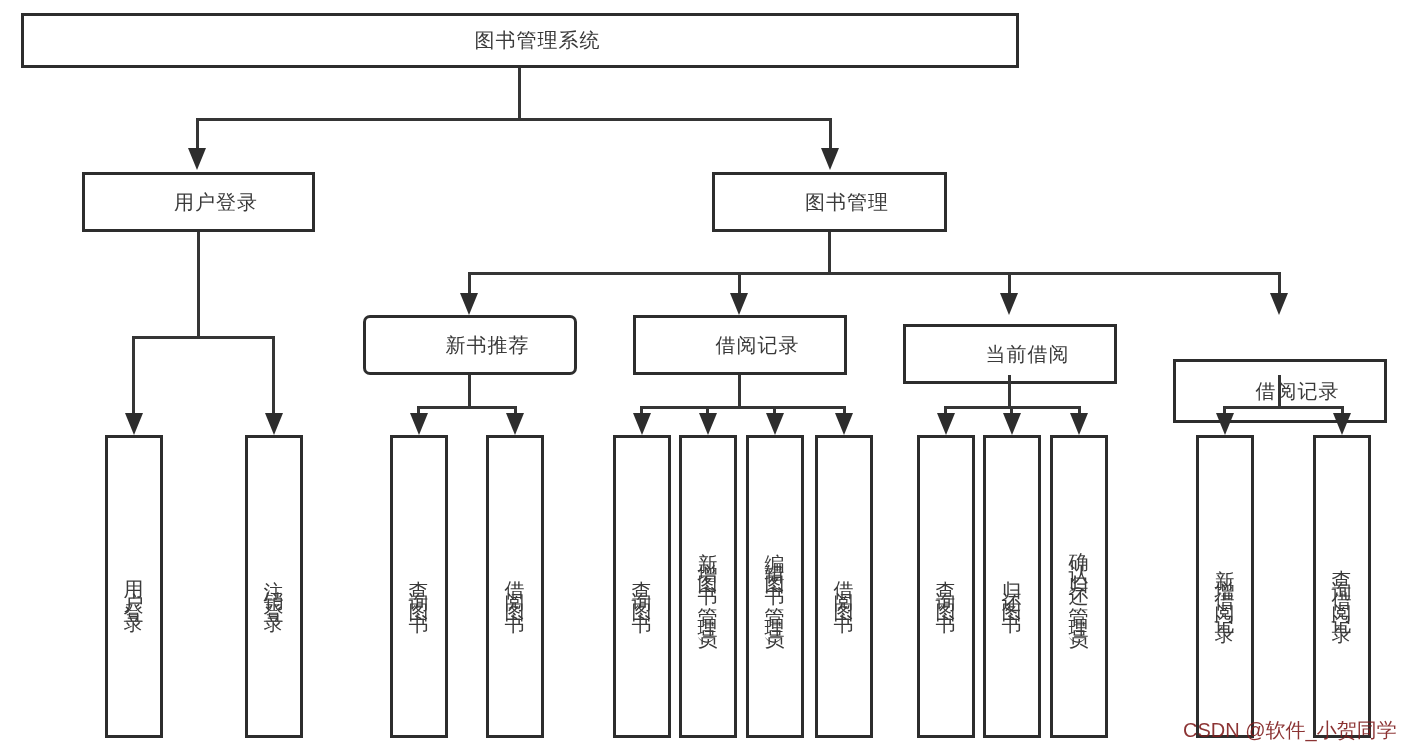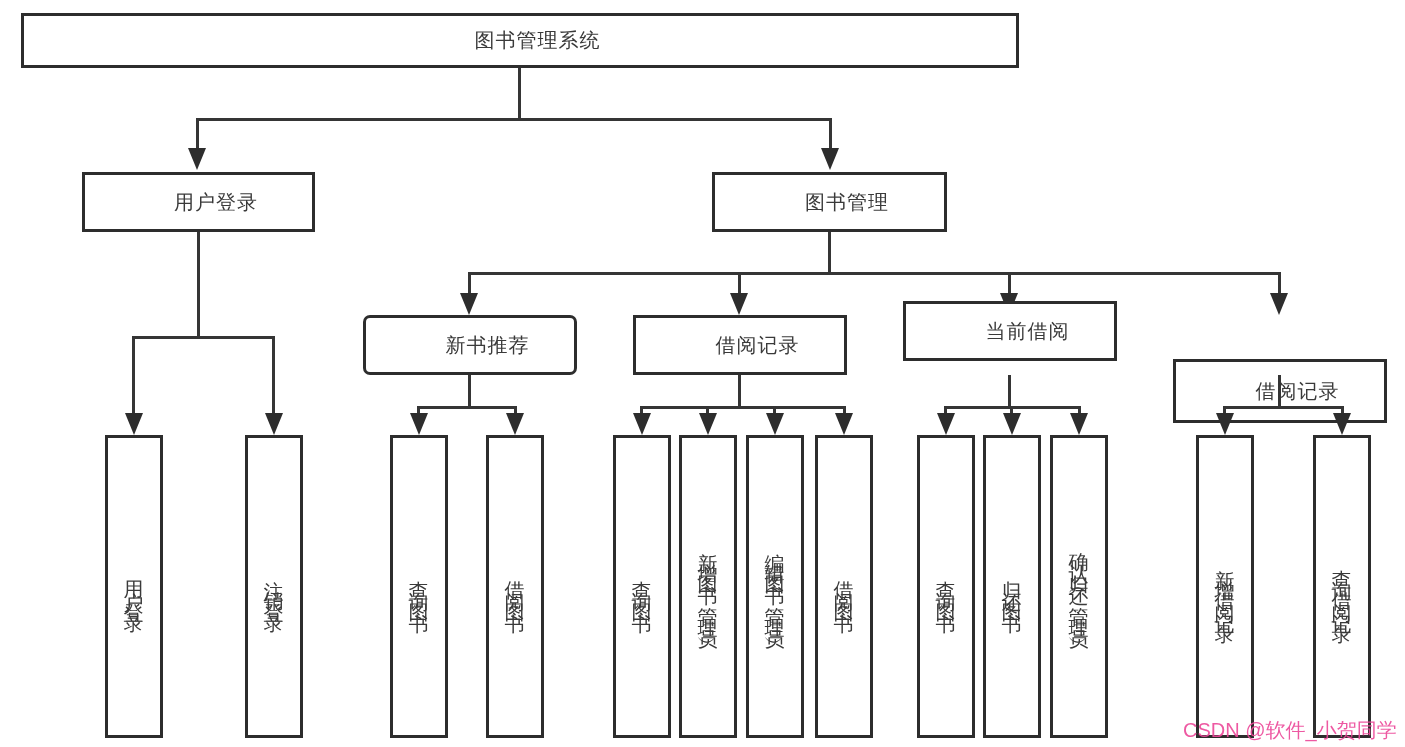--- a/index.html
+++ b/index.html
@@ -45,21 +45,21 @@
     width: 0; height: 0;
     border-left: 9px solid transparent;
     border-right: 9px solid transparent;
     border-top: 22px solid #2d2d2d;
   }
   .watermark {
     position: absolute;
     left: 1183px;
     top: 717px;
     font-size: 20px;
-    color: #ec4899;
+    color: #7f1d1d;
     opacity: 0.9;
     white-space: nowrap;
     z-index: 5;
   }
 </style>
 </head>
 <body>
 
 <div class="stage">
 
@@ -98,21 +98,21 @@
   <div class="arrow" style="left:730px; top:293px;"></div>
   <div class="arrow" style="left:1000px; top:293px;"></div>
   <div class="arrow" style="left:1270px; top:293px;"></div>
 
   <div class="box h" style="left:363px; top:315px; width:214px; height:60px;border-radius:7px;">
     <span>新书推荐</span>
   </div>
   <div class="box h" style="left:633px; top:315px; width:214px; height:60px;">
     <span>借阅记录</span>
   </div>
-  <div class="box h" style="left:903px; top:301px; width:214px; height:60px;">
+  <div class="box h" style="left:903px; top:324px; width:214px; height:60px;">
     <span>当前借阅</span>
   </div>
   <div class="box h" style="left:1173px; top:315px; width:214px; height:64px;margin-top:44px;">
     <span>借阅记录</span>
   </div>
 
   <div class="vline" style="left:468px; top:375px; height:31px;"></div>
   <div class="hline" style="left:417px; top:406px; width:100px;"></div>
   <div class="vline" style="left:417px; top:406px; height:9px;"></div>
   <div class="vline" style="left:514px; top:406px; height:9px;"></div>

